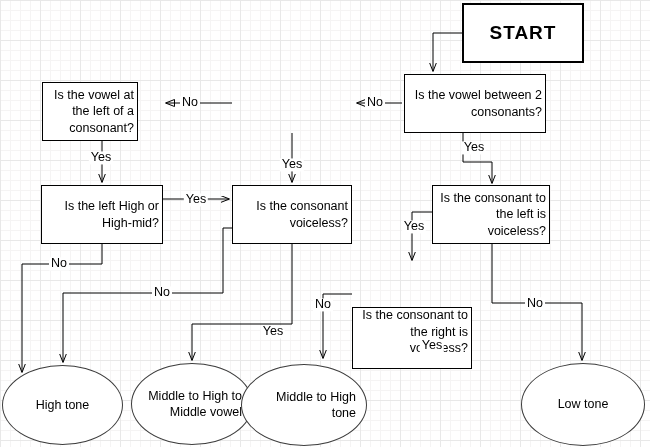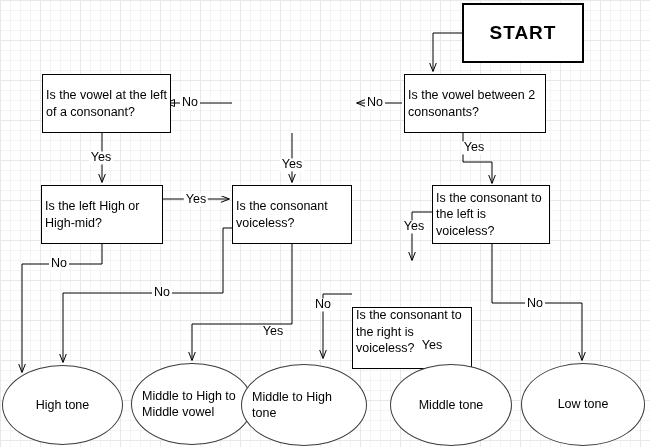--- a/index.html
+++ b/index.html
@@ -10,21 +10,21 @@
     background-image:
       linear-gradient(#e8e8e8 1px, transparent 1px),
       linear-gradient(90deg, #e8e8e8 1px, transparent 1px),
       linear-gradient(#f5f4f4 1px, transparent 1px),
       linear-gradient(90deg, #f5f4f4 1px, transparent 1px);
     background-size:40px 40px, 40px 40px, 10px 10px, 10px 10px;
   }
   .node{
     position:absolute; box-sizing:border-box; background:#ffffff;
     border:1px solid #000000; display:flex; align-items:center; justify-content:center;
-    text-align:left; font-size:12.5px; line-height:1.32; padding:2px 3px;
+    text-align:right; font-size:12.5px; line-height:1.32; padding:2px 3px;
   }
   .node.start{
     border-width:2px; font-weight:bold; font-size:19px; letter-spacing:1px;
   }
   .node.ellipse{
     border-radius:50%; border-color:#3d3d3d; padding:4px 10px;
   }
   .node.text-high{ padding-bottom:14px;margin-top:44px; }
   .edges{ position:absolute; left:0; top:0; }
   .edges path{ stroke:#000000; stroke-width:1; fill:none; }
@@ -64,21 +64,21 @@
 
   <div class="node start" style="left:462px;top:3px;width:122px;height:60px">
     <span>START</span>
   </div>
 
   <div class="node" style="left:404px;top:74px;width:142px;height:59px">
     <span>Is the vowel between 2 consonants?</span>
   </div>
 
 
-  <div class="node" style="left:42px;top:74px;width:129px;height:59px">
+  <div class="node" style="left:42px;top:82px;width:96px;height:59px">
     <span>Is the vowel at the left of a consonant?</span>
   </div>
 
   <div class="node" style="left:41px;top:185px;width:122px;height:59px">
     <span>Is the left High or High-mid?</span>
   </div>
 
   <div class="node" style="left:432px;top:185px;width:118px;height:59px">
     <span>Is the consonant to the left is voiceless?</span>
   </div>
@@ -96,23 +96,20 @@
   </div>
 
   <div class="node ellipse" style="left:131px;top:363px;width:122px;height:82px">
     <span>Middle to High to Middle vowel</span>
   </div>
 
   <div class="node ellipse" style="left:241px;top:364px;width:126px;height:82px">
     <span>Middle to High tone</span>
   </div>
 
-  <div class="node ellipse" style="left:390px;top:364px;width:122px;height:82px">
-    <span>Middle tone</span>
-  </div>
 
   <div class="node ellipse" style="left:521px;top:363px;width:124px;height:83px">
     <span>Low tone</span>
   </div>
 
   <span class="edge-label" style="left:375px;top:103px">No</span>
   <span class="edge-label" style="left:190px;top:103px">No</span>
   <span class="edge-label" style="left:474px;top:148px">Yes</span>
   <span class="edge-label" style="left:101px;top:158px">Yes</span>
   <span class="edge-label" style="left:292px;top:165px">Yes</span>

